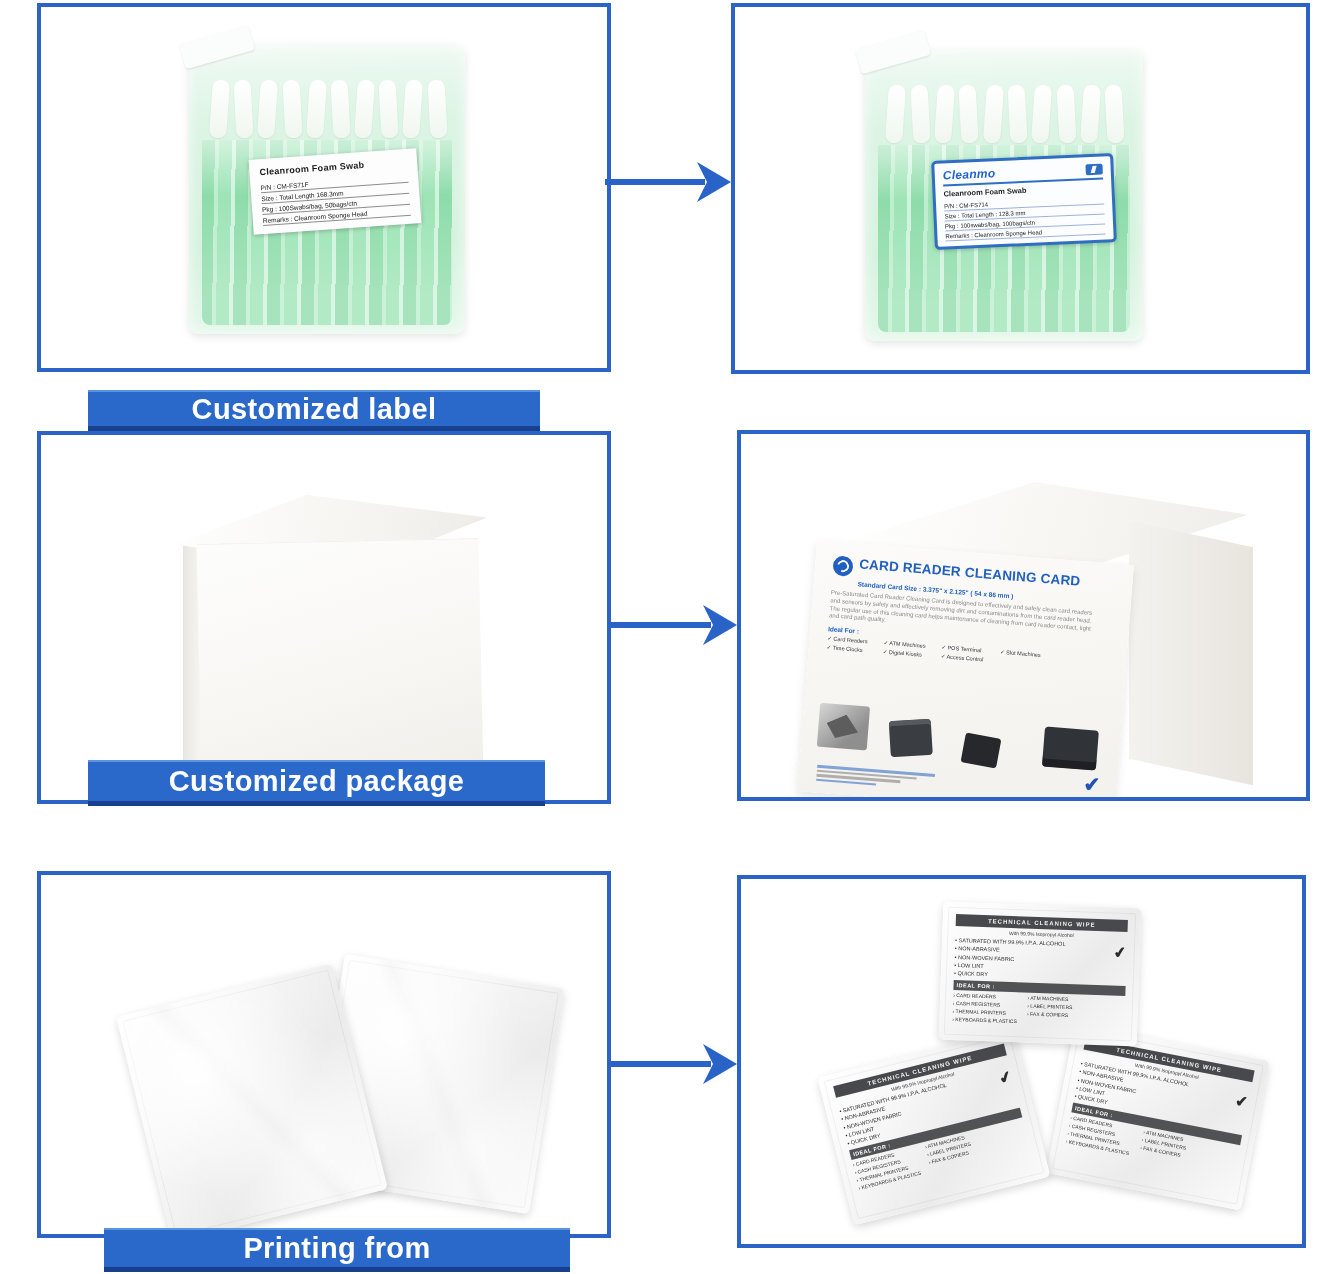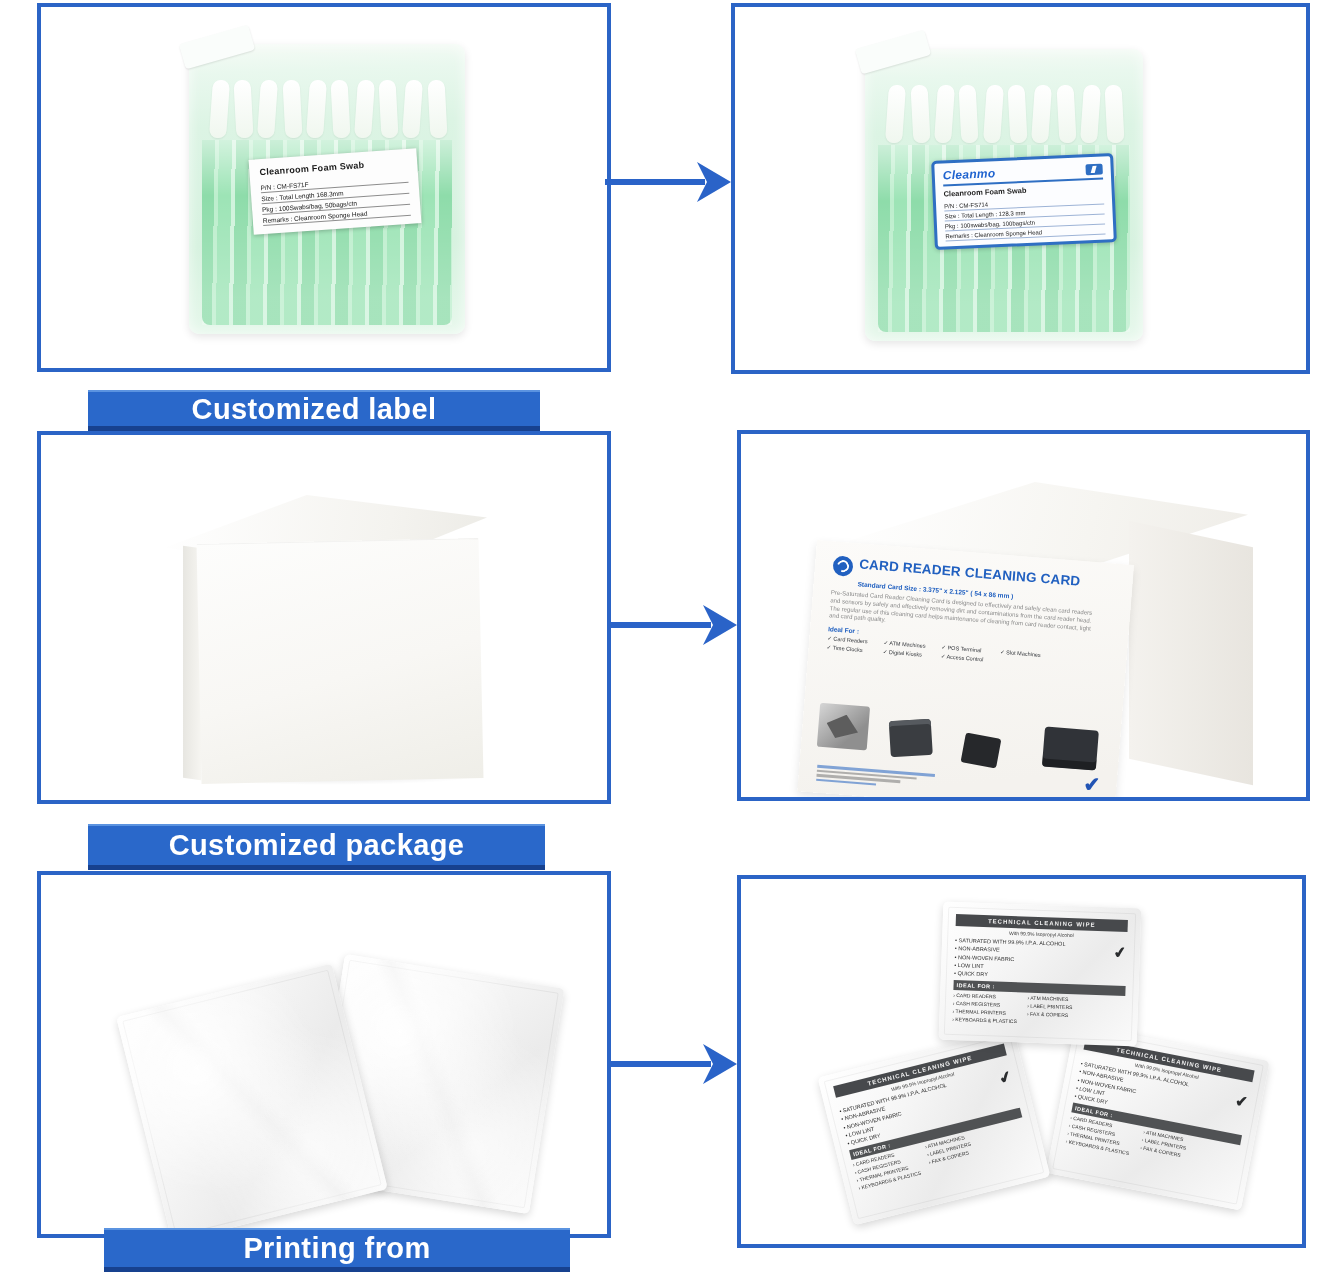--- a/index.html
+++ b/index.html
@@ -257,21 +257,21 @@
           <div></div>
             <div></div>
             <div></div>
             <div></div>
         </div>
         <div class="cb-check">✔</div>
       </div>
     </div>
   </div>
 
-  <div class="banner" style="left:88px; top:824px; width:457px; height:46px;">Customized package</div>
+  <div class="banner" style="left:88px; top:760px; width:457px; height:46px;">Customized package</div>
 
   <div class="panel" style="left:37px; top:871px; width:574px; height:367px;">
     <div class="sachet blank" style="left:285px; top:95px; width:222px; height:228px; transform:rotate(9deg); z-index:1;"></div>
     <div class="sachet blank" style="left:100px; top:112px; width:222px; height:232px; transform:rotate(-14deg); z-index:2;"></div>
   </div>
 
   <div class="arrow" style="left:611px; top:1042px;">
     <svg width="126" height="44" viewBox="0 0 126 44">
       <rect x="0" y="19" width="100" height="6"></rect>
       <path d="M92 2 L126 22 L92 42 L102 22 Z"></path>

